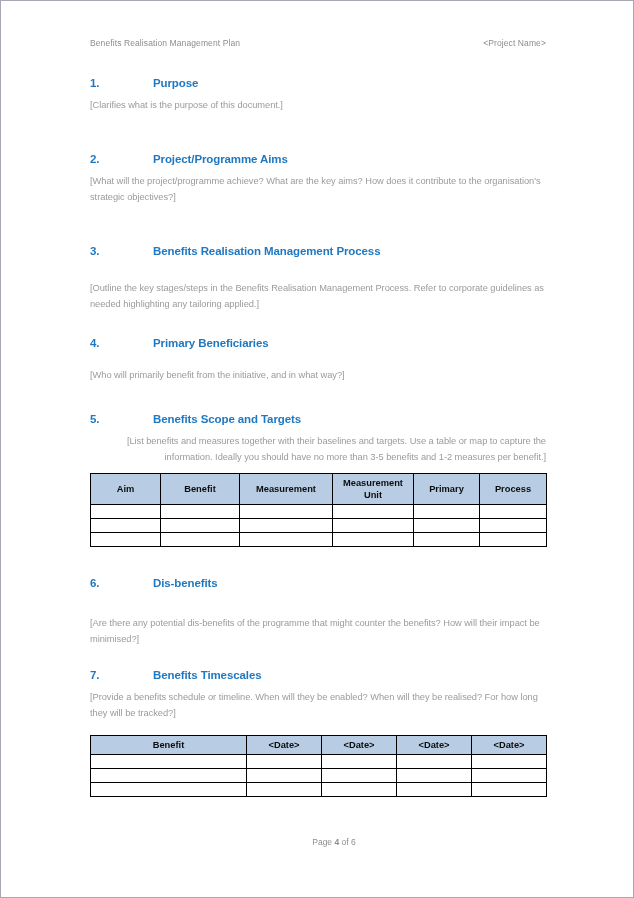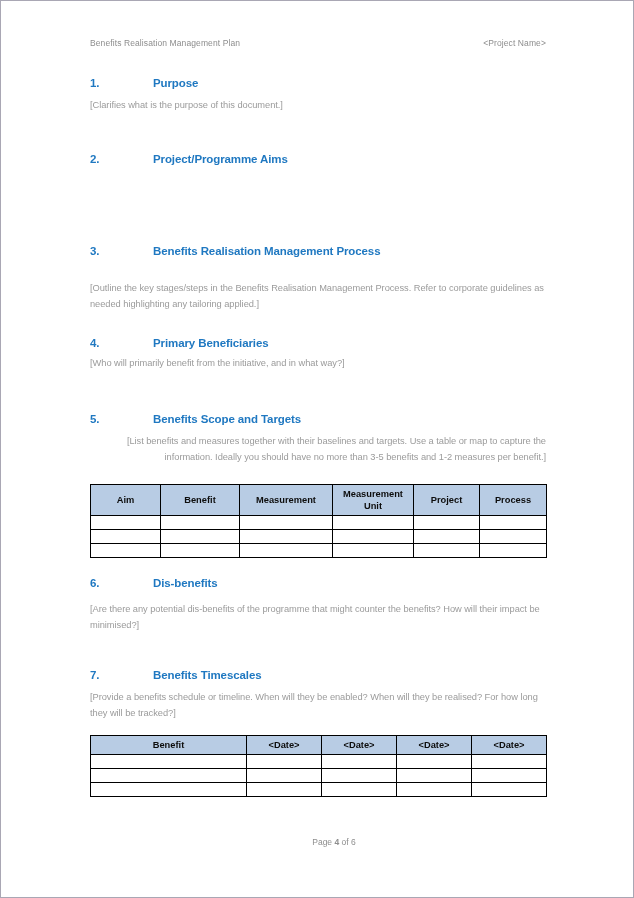--- a/index.html
+++ b/index.html
@@ -119,61 +119,62 @@
       <span class="txt">Purpose</span>
     </div>
     <div class="guide" style="margin-top:9px;">[Clarifies what is the purpose of this document.]</div>
   </div>
 
   <div class="content" style="top:152px;">
     <div class="heading">
       <span class="num">2.</span>
       <span class="txt">Project/Programme Aims</span>
     </div>
+    <div class="guide" style="margin-top:9px;">[What will the project/programme achieve? What are the key aims? How does it contribute to the organisation's strategic objectives?]</div>
   </div>
 
   <div class="content" style="top:244px;">
     <div class="heading">
       <span class="num">3.</span>
       <span class="txt">Benefits Realisation Management Process</span>
     </div>
     <div class="guide" style="margin-top:24px;">[Outline the key stages/steps in the Benefits Realisation Management Process. Refer to corporate guidelines as needed highlighting any tailoring applied.]</div>
   </div>
 
   <div class="content" style="top:336px;">
     <div class="heading">
       <span class="num">4.</span>
       <span class="txt">Primary Beneficiaries</span>
     </div>
-    <div class="guide" style="margin-top:7px;">[Who will primarily benefit from the initiative, and in what way?]</div>
+    <div class="guide" style="margin-top:19px;">[Who will primarily benefit from the initiative, and in what way?]</div>
   </div>
 
   <div class="content" style="top:412px;">
     <div class="heading">
       <span class="num">5.</span>
       <span class="txt">Benefits Scope and Targets</span>
     </div>
     <div class="guide" style="margin-top:9px;text-align:right;">[List benefits and measures together with their baselines and targets. Use a table or map to capture the information. Ideally you should have no more than 3-5 benefits and 1-2 measures per benefit.]</div>
 
-    <table class="grid" style="margin-top:19px;">
+    <table class="grid" style="margin-top:8px;">
       <colgroup>
         <col style="width:70px;">
         <col style="width:79px;">
         <col style="width:93px;">
         <col style="width:81px;">
         <col style="width:66px;">
         <col style="width:67px;">
       </colgroup>
       <thead>
         <tr>
           <th>Aim</th>
           <th>Benefit</th>
           <th>Measurement</th>
           <th>Measurement Unit</th>
-          <th>Project</th>
+          <th>Primary</th>
           <th>Process</th>
         </tr>
       </thead>
       <tbody>
         <tr>
           <td class="empty"></td>
           <td class="empty"></td>
           <td class="empty"></td>
           <td class="empty"></td>
           <td class="empty"></td>
@@ -197,21 +198,21 @@
         </tr>
       </tbody>
     </table>
   </div>
 
   <div class="content" style="top:576px;">
     <div class="heading">
       <span class="num">6.</span>
       <span class="txt">Dis-benefits</span>
     </div>
-    <div class="guide" style="margin-top:13px;">[Are there any potential dis-benefits of the programme that might counter the benefits? How will their impact be minimised?]</div>
+    <div class="guide" style="margin-top:27px;">[Are there any potential dis-benefits of the programme that might counter the benefits? How will their impact be minimised?]</div>
   </div>
 
   <div class="content" style="top:668px;">
     <div class="heading">
       <span class="num">7.</span>
       <span class="txt">Benefits Timescales</span>
     </div>
     <div class="guide" style="margin-top:9px;">[Provide a benefits schedule or timeline. When will they be enabled? When will they be realised? For how long they will be tracked?]</div>
 
     <table class="grid" style="margin-top:14px;">

